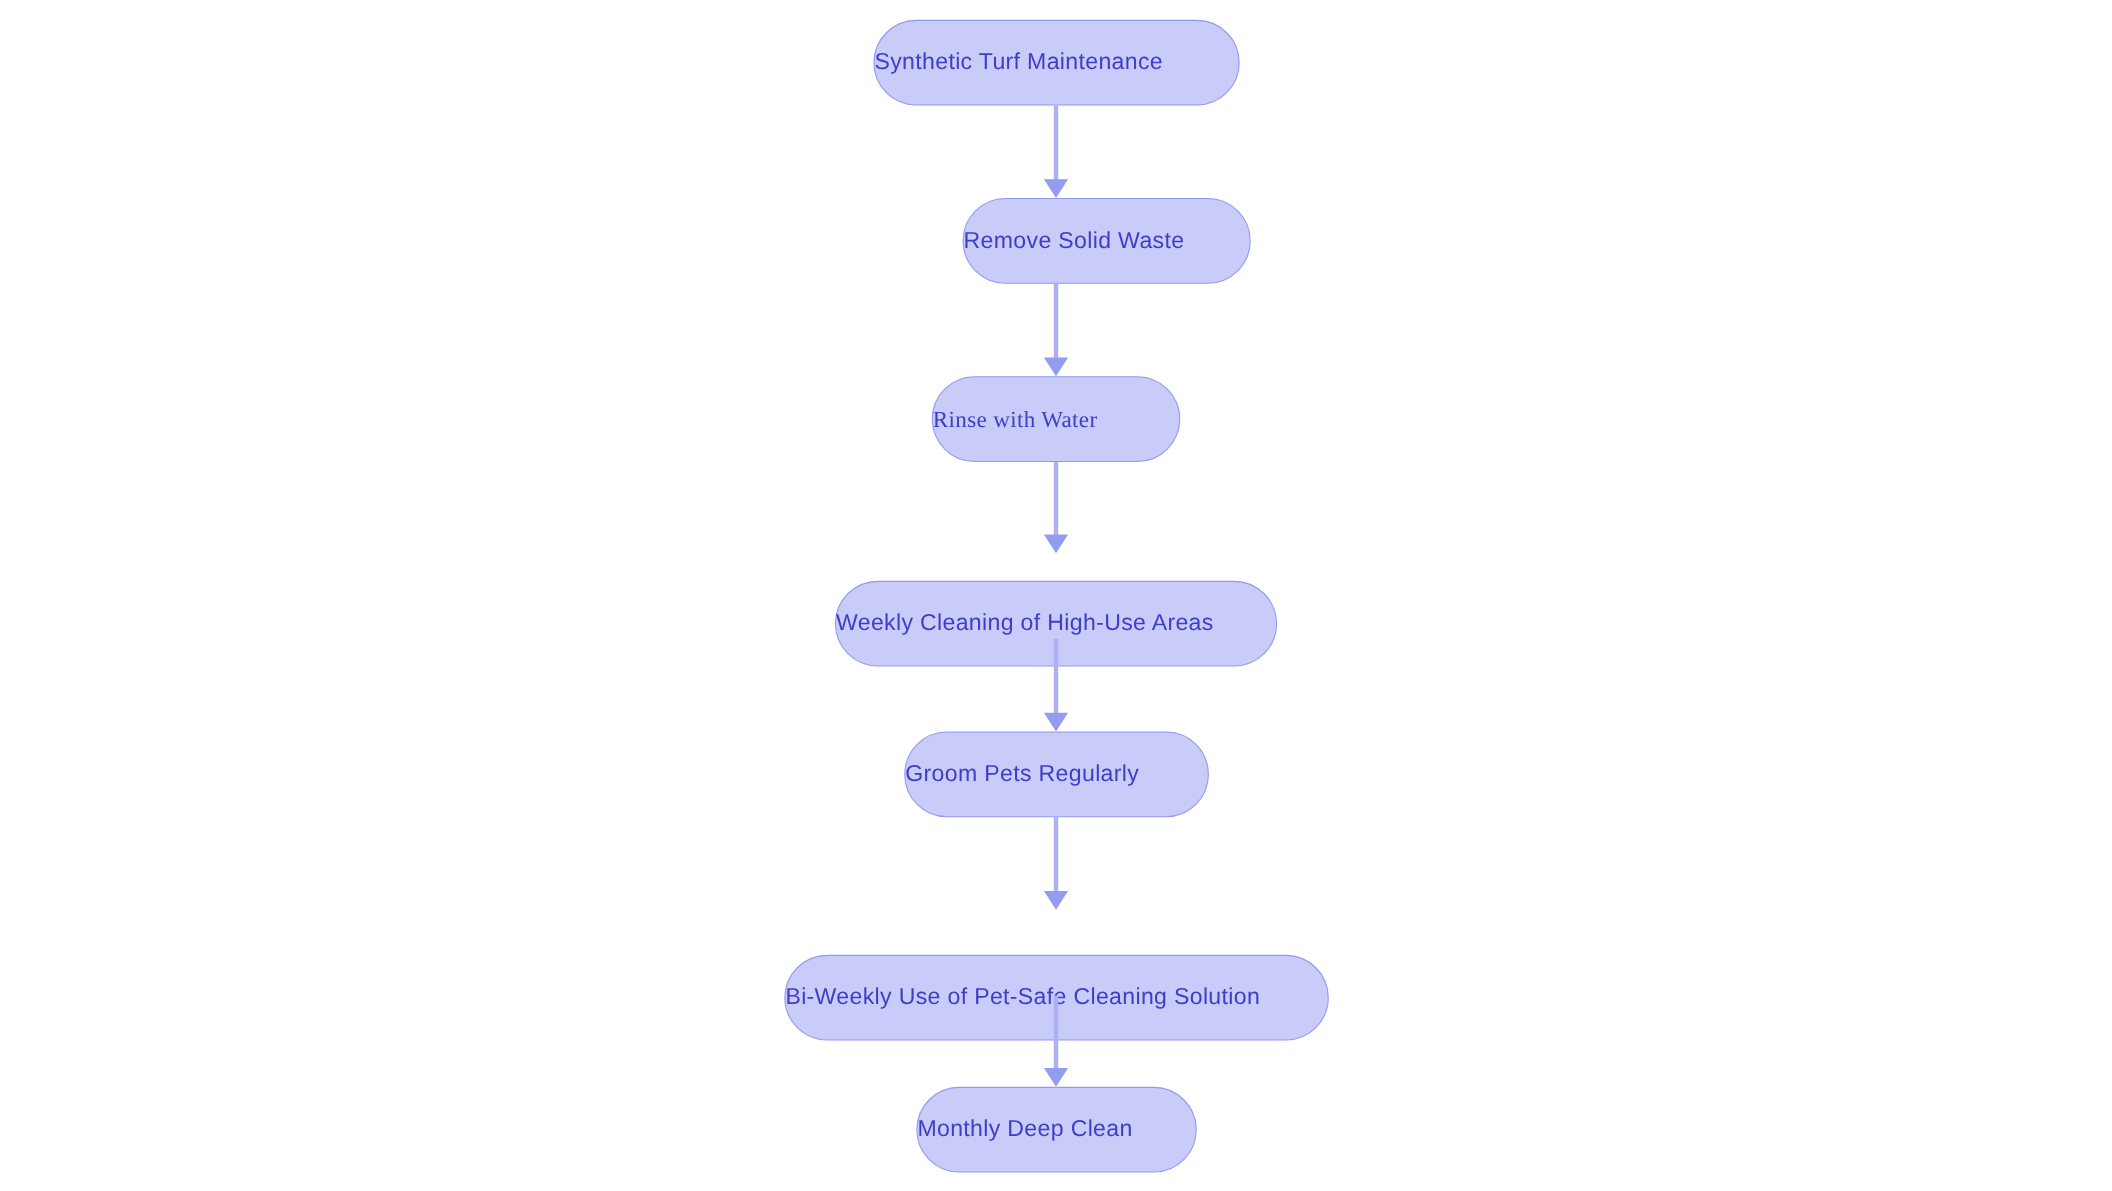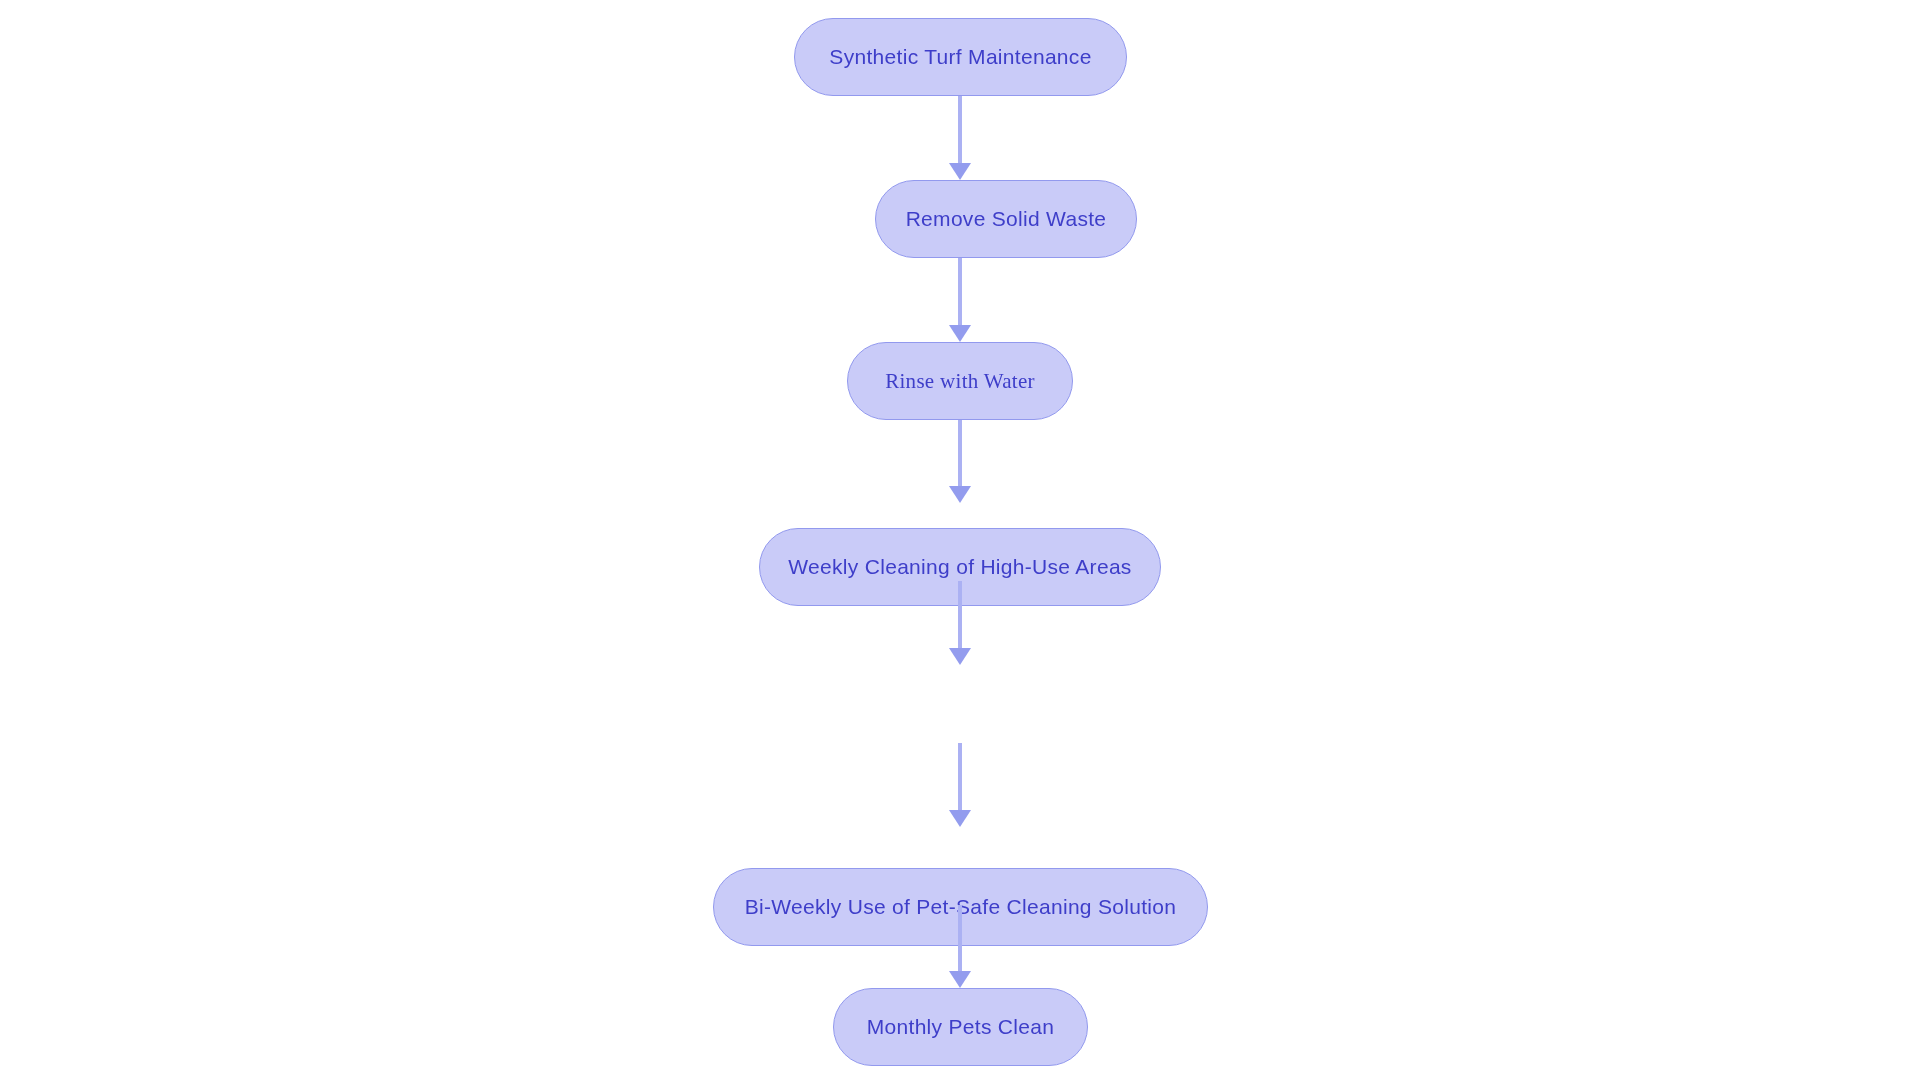--- a/index.html
+++ b/index.html
@@ -21,21 +21,20 @@
   }
   .node {
     position: absolute;
     height: 78px;
     box-sizing: border-box;
     border-radius: 39px;
     background: var(--node-fill, #c9cbf8);
     border: 1.5px solid var(--node-border, #9299ee);
     display: flex;
     align-items: center;
-    justify-content: center;
   }
   .node-label {
     color: var(--node-text, #3e3ec9);
     font-size: 21px;
     letter-spacing: 0.3px;
     white-space: nowrap;
   }
   
   .n1 { top: 18px;  left: 794px; width: 333px; }
   .n2 { top: 180px; left: 875px; width: 262px; }
@@ -111,32 +110,35 @@
 
   <div class="node n4">
     <span class="node-label">Weekly Cleaning of High-Use Areas</span>
   </div>
 
   <div class="arrow a4">
     <div class="arrow-line"></div>
     <div class="arrow-head"></div>
   </div>
 
+  <div class="node n5">
+    <span class="node-label">Groom Pets Regularly</span>
+  </div>
 
   <div class="arrow a5">
     <div class="arrow-line"></div>
     <div class="arrow-head"></div>
   </div>
 
   <div class="node n6">
     <span class="node-label">Bi-Weekly Use of Pet-Safe Cleaning Solution</span>
   </div>
 
   <div class="arrow a6">
     <div class="arrow-line"></div>
     <div class="arrow-head"></div>
   </div>
 
   <div class="node n7">
-    <span class="node-label">Monthly Pets Clean</span>
+    <span class="node-label">Monthly Deep Clean</span>
   </div>
 
 </div>
 
 </body></html>

